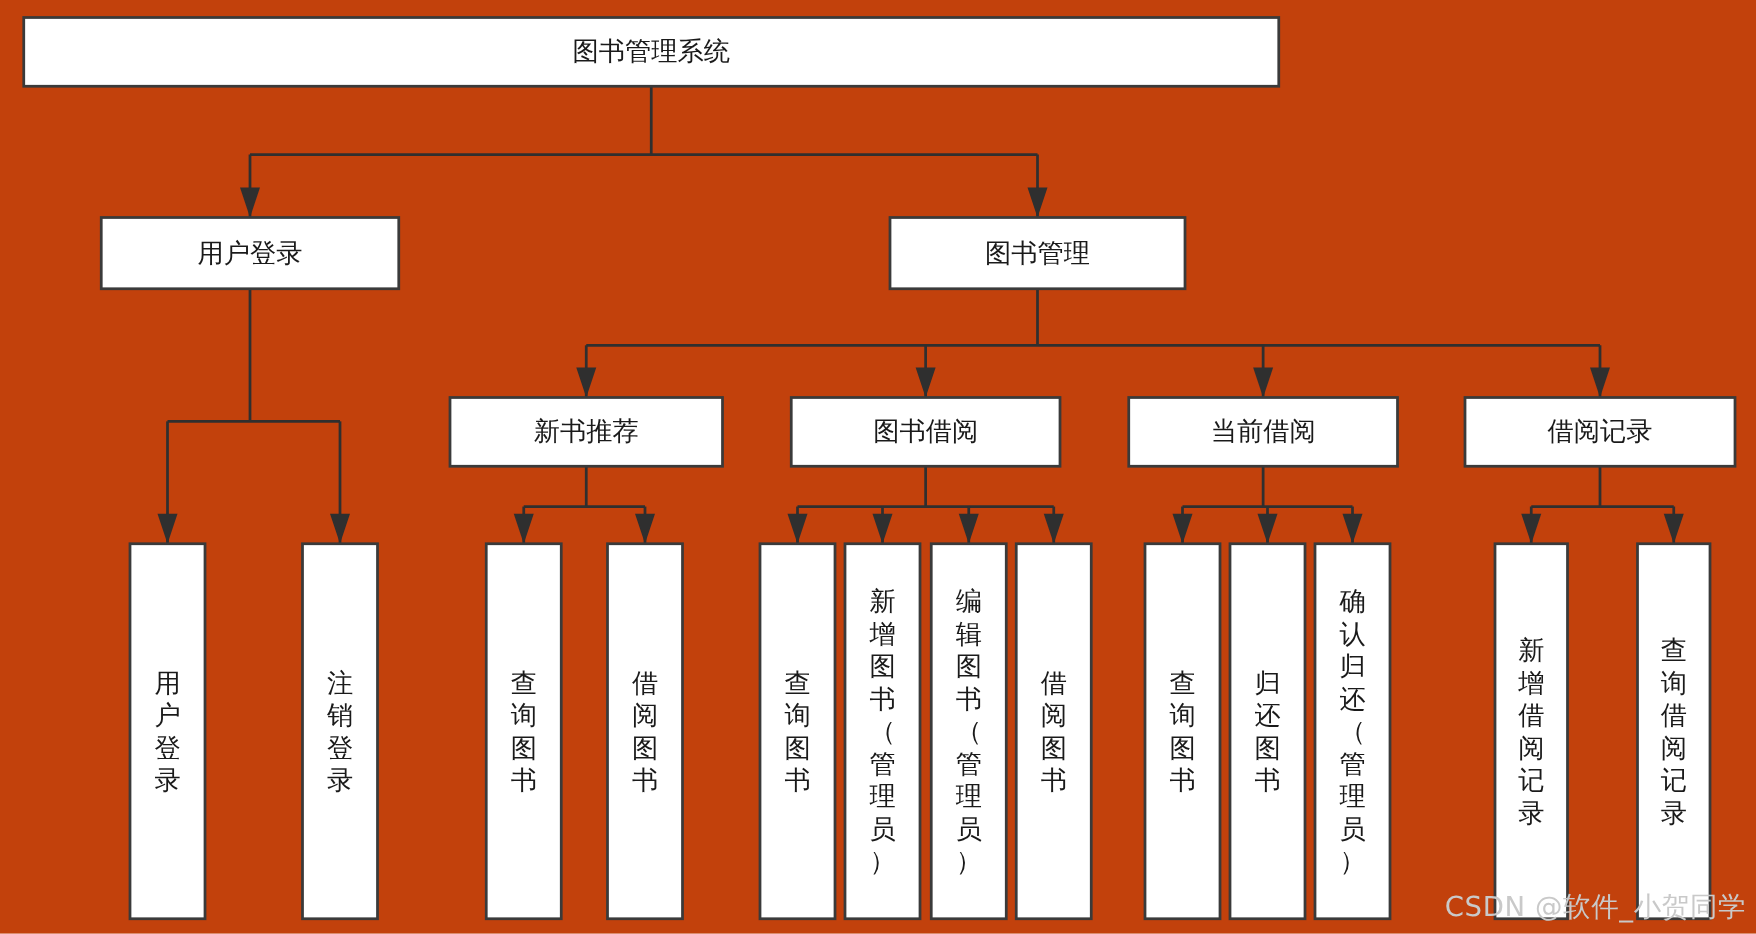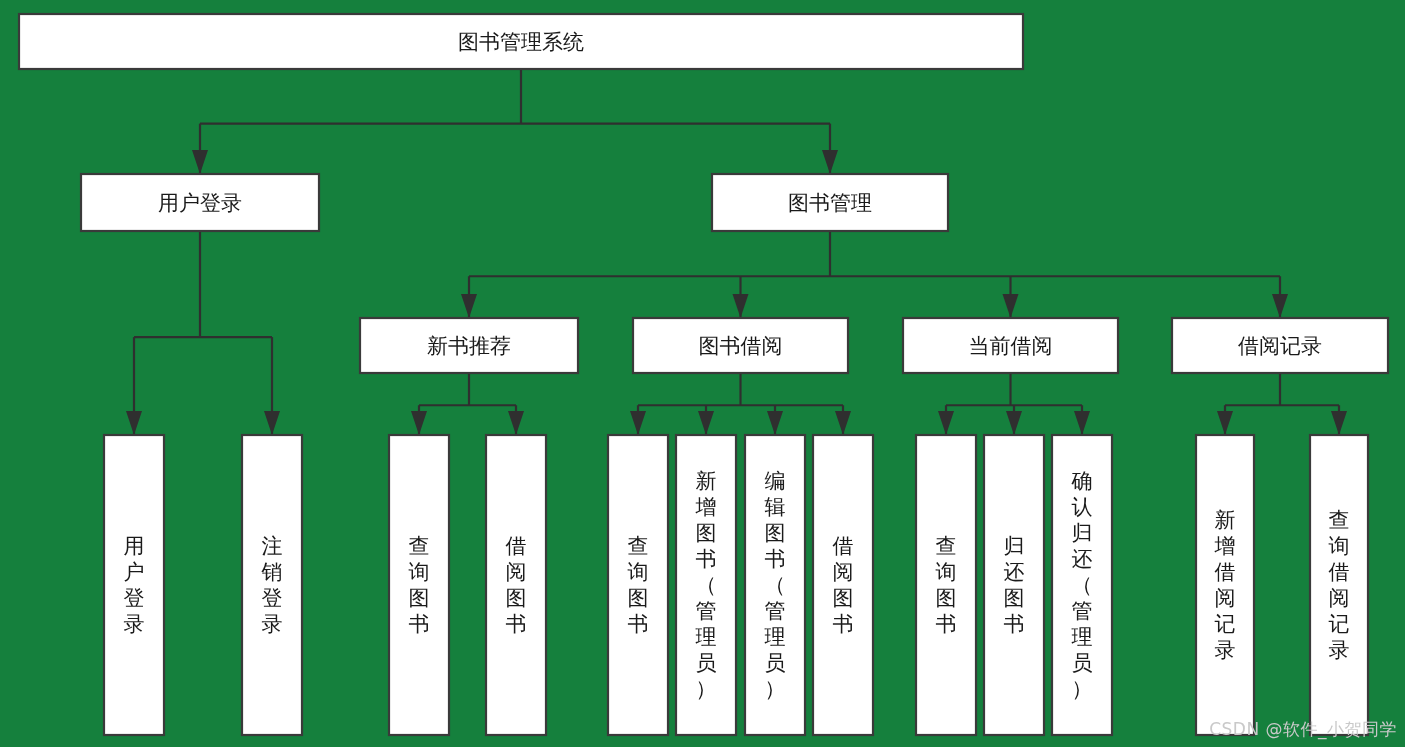--- a/index.html
+++ b/index.html
@@ -8,21 +8,21 @@
     padding: 0;
     background: #ffffff;
   }
   body {
     font-family: "DejaVu Sans", "Liberation Sans", sans-serif;
   }
   #diagram-root {
     position: relative;
     width: 1405px;
     height: 747px;
-    background: #15803d;
+    background: #c2410c;
     overflow: hidden;
   }
   svg.flow-canvas {
     position: absolute;
     left: 0;
     top: 0;
     width: 1405px;
     height: 747px;
     display: block;
   }
@@ -53,21 +53,21 @@
   }
   .arrow-head {
     fill: #2f2f2f;
     stroke: none;
   }
   .watermark {
     position: absolute;
     right: 8px;
     bottom: 6px;
     font-family: "DejaVu Sans", "Liberation Sans", sans-serif;
-    font-size: 17px;
+    font-size: 22px;
     color: #c9c9c9;
     letter-spacing: 0.5px;
     user-select: none;
     white-space: pre;
   }
 </style>
 </head>
 <body>
 
 <div id="diagram-root">

